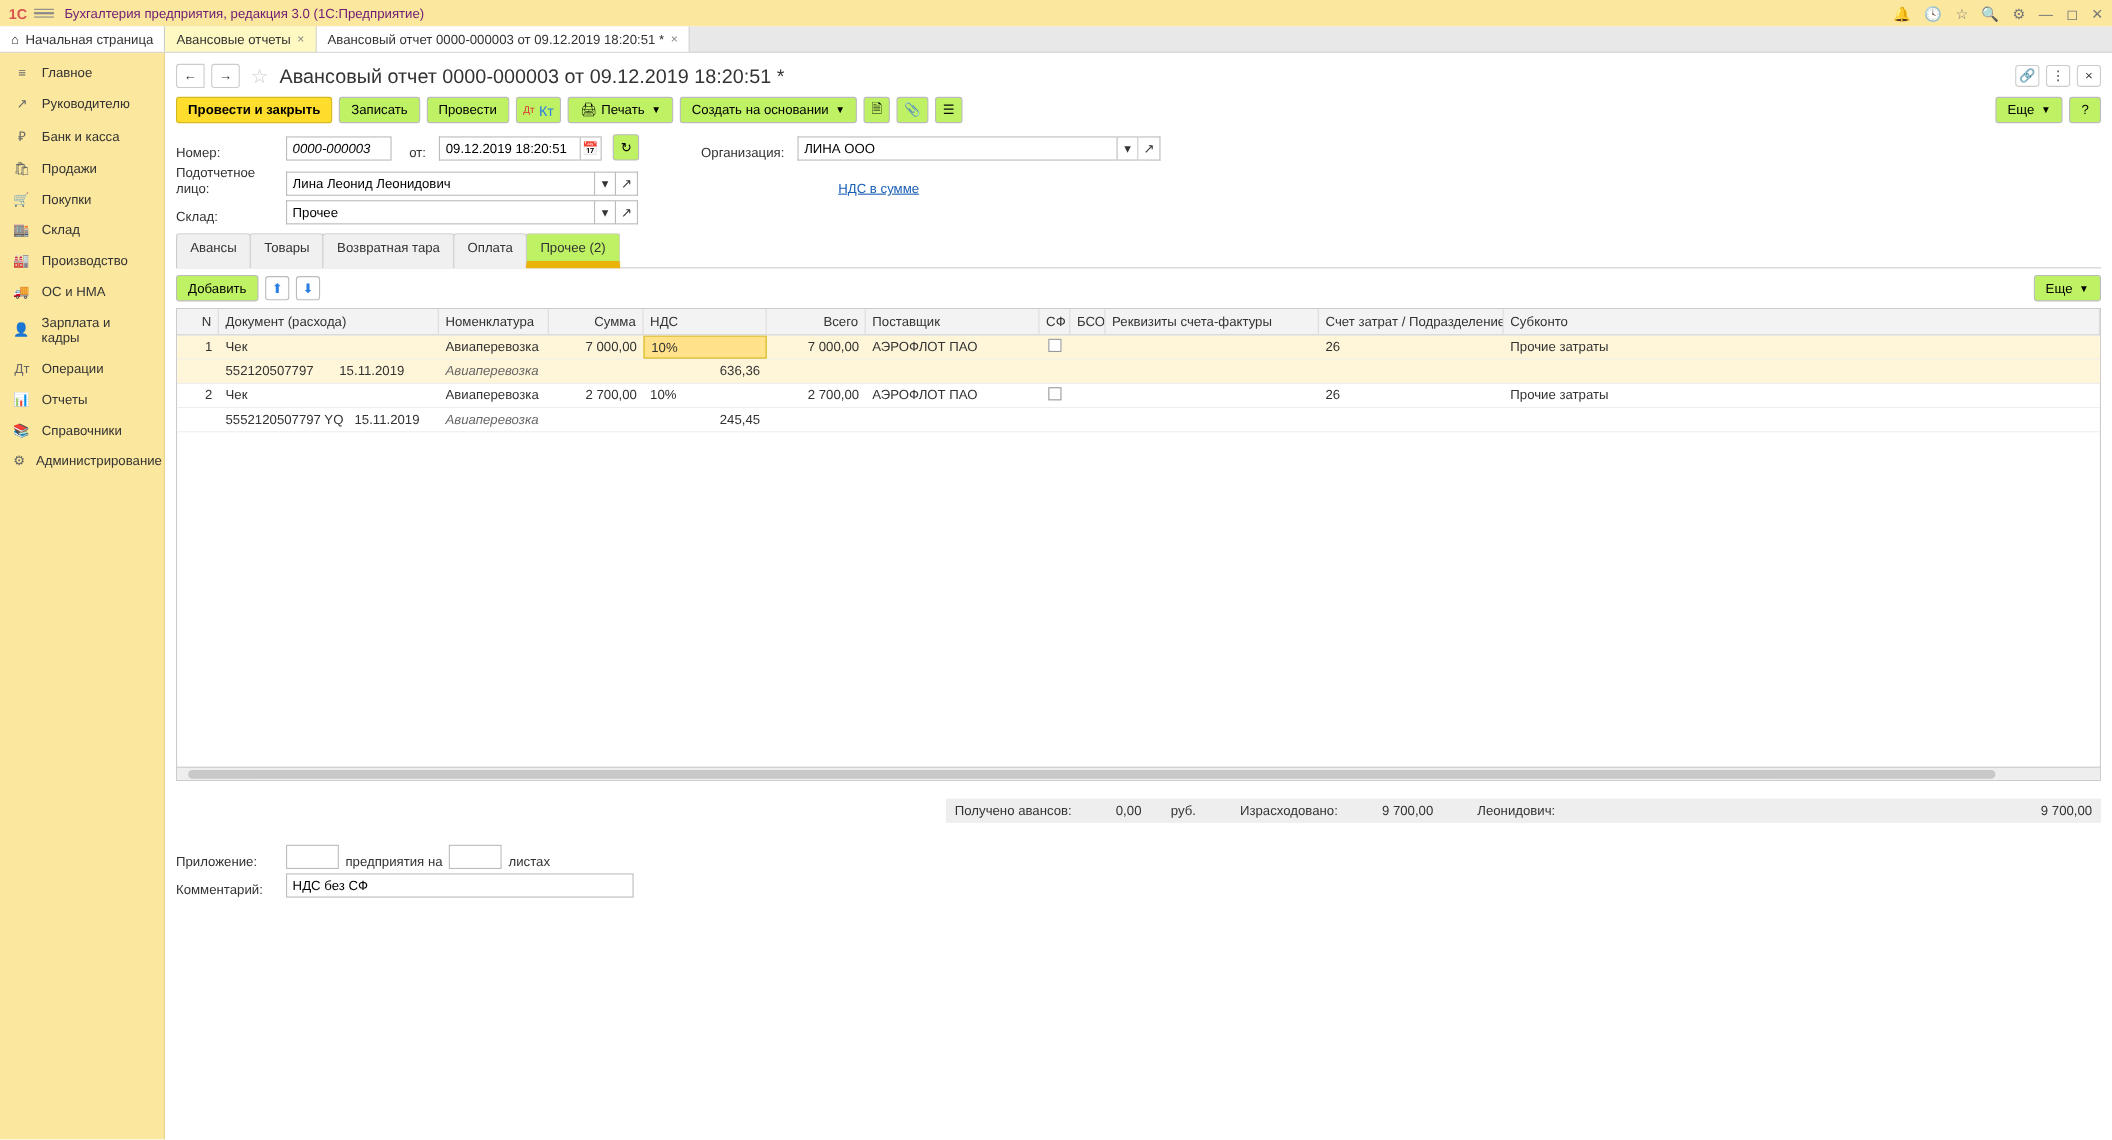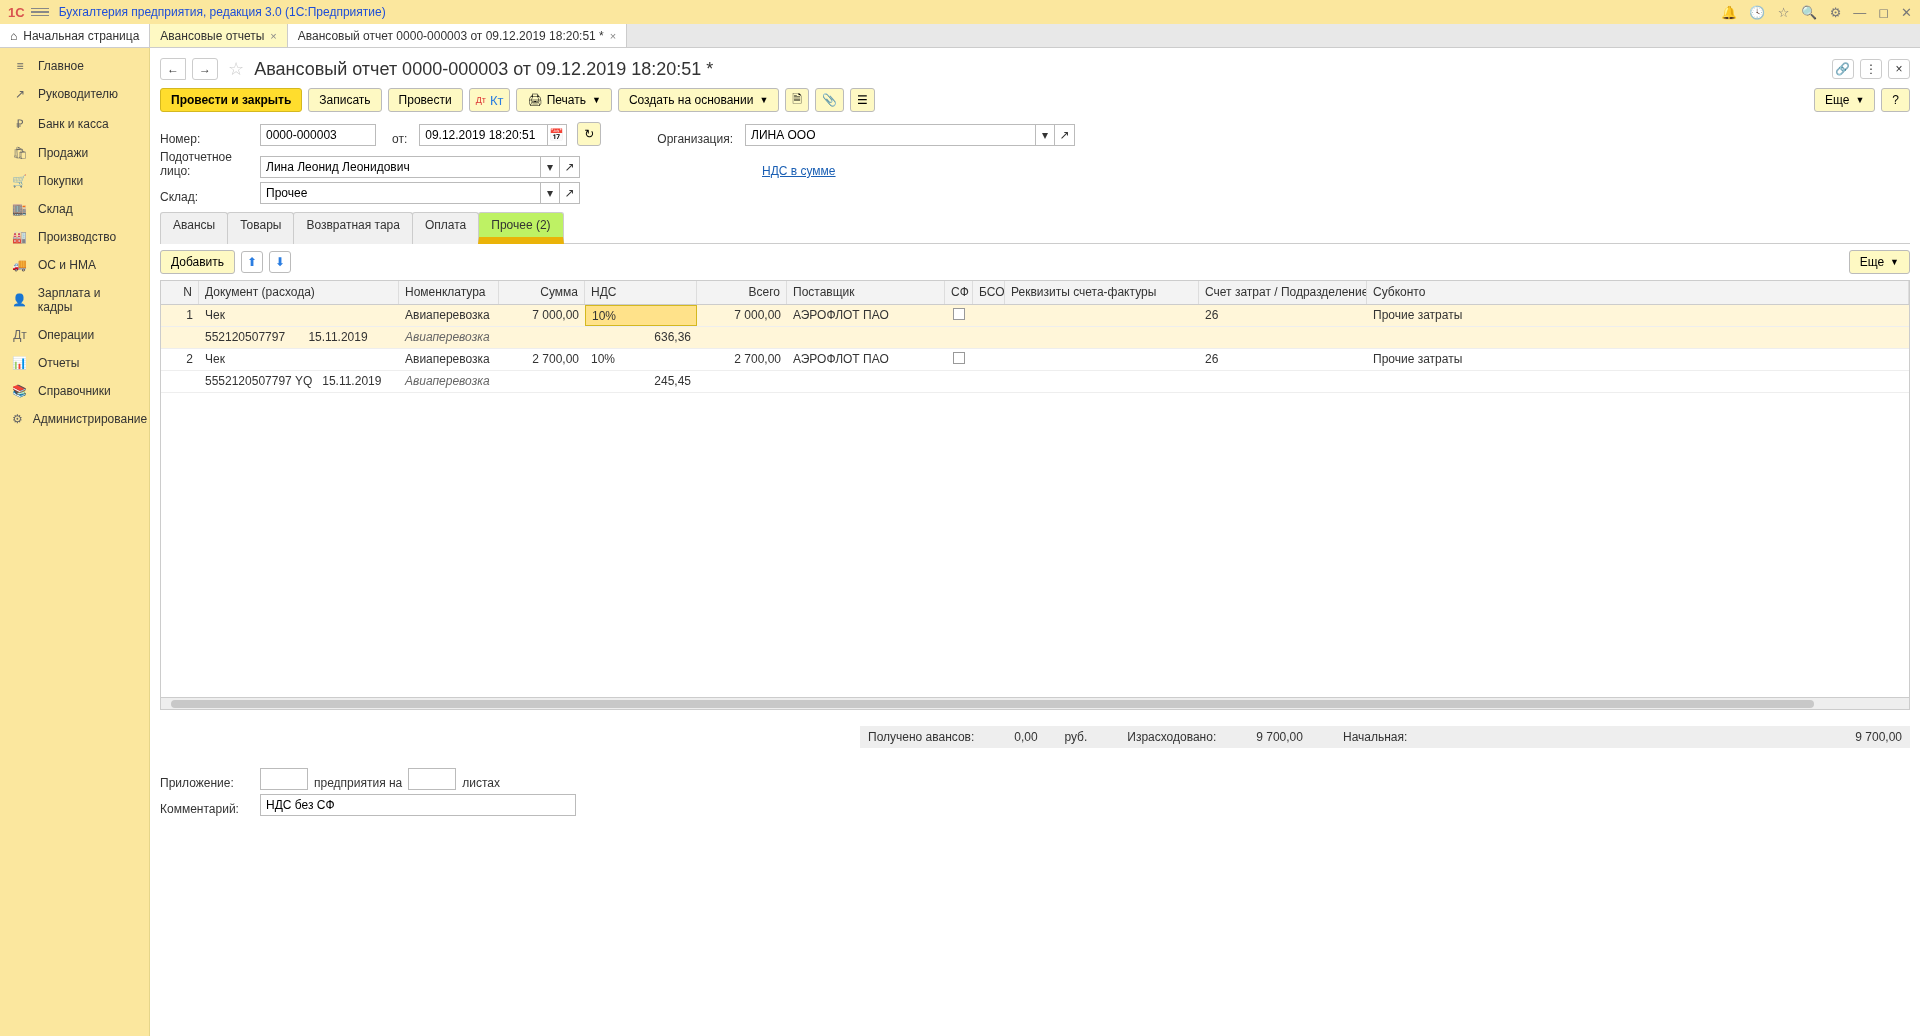--- a/index.html
+++ b/index.html
@@ -1,21 +1,21 @@
 <!DOCTYPE html>
 <html><head>
 <meta charset="utf-8">
 <style>
 * { box-sizing: border-box; margin: 0; padding: 0; font-family: Arial, sans-serif; font-size: 12px; }
 body { background: #fff; color: #333; overflow: hidden; }
 .titlebar { height: 24px; background: #fbe79e; display: flex; align-items: center; padding: 0 8px; }
 .titlebar .logo { color: #d9534f; font-weight: bold; font-size: 13px; margin-right: 6px; }
 .titlebar .menu-icon { width: 18px; display: flex; flex-direction: column; gap: 2px; margin-right: 10px; cursor: pointer; }
 .titlebar .menu-icon span { height: 1.5px; background: #888; }
-.titlebar .title { color: #1d4ed8; }
+.titlebar .title { color: #701a75; }
 .titlebar .right-icons { margin-left: auto; display: flex; gap: 12px; color: #777; }
 .titlebar .right-icons span { cursor: pointer; font-size: 13px; }
 .tabbar { height: 24px; background: #e8e8e8; border-bottom: 1px solid #ccc; display: flex; align-items: stretch; }
 .tabbar .tab { display: flex; align-items: center; padding: 0 10px; border-right: 1px solid #ccc; background: #fef9c3; cursor: pointer; gap: 6px; }
 .tabbar .tab.home { background: #fff; }
 .tabbar .tab.active { background: #fff; }
 .tabbar .tab .close { color: #888; font-size: 11px; cursor: pointer; }
 .tabbar .home-icon { font-size: 12px; }
 .main { display: flex; height: calc(1036px - 48px); }
 .sidebar { width: 150px; background: #fbe79e; border-right: 1px solid #e5d58a; padding-top: 4px; }
@@ -23,21 +23,21 @@
 .sidebar .item .icon { width: 16px; text-align: center; color: #666; font-size: 12px; }
 .content { flex: 1; background: #fff; display: flex; flex-direction: column; padding: 6px 10px 0 10px; position: relative; }
 .doc-header { display: flex; align-items: center; gap: 6px; padding: 4px 0 6px 0; }
 .nav-btn { width: 26px; height: 22px; border: 1px solid #ccc; background: #fff; display: flex; align-items: center; justify-content: center; cursor: pointer; border-radius: 3px; }
 .nav-btn:first-child { border-top-right-radius:0; border-bottom-right-radius:0; }
 .star { color: #ccc; font-size: 18px; cursor: pointer; margin: 0 4px; }
 .doc-title { font-size: 18px; font-weight: normal; }
 .doc-header .right-icons { margin-left: auto; display: flex; gap: 6px; }
 .doc-header .right-icons .ibtn { width: 22px; height: 20px; border: 1px solid #ccc; background:#fff; display:flex; align-items:center; justify-content:center; cursor:pointer; border-radius:3px; }
 .toolbar { display: flex; align-items: center; gap: 6px; padding: 2px 0 8px 0; flex-wrap: wrap; }
-.btn { height: 24px; padding: 0 10px; border: 1px solid #bbb; background: #fef9c3; border-radius: 3px; cursor: pointer; display: flex; align-items: center; gap: 4px; }
+.btn { height: 24px; padding: 0 10px; border: 1px solid #bbb; background: #bef264; border-radius: 3px; cursor: pointer; display: flex; align-items: center; gap: 4px; }
 .btn.primary { background: #ffdd2d; font-weight: bold; border-color: #d4b820; }
 .btn .caret { font-size: 9px; margin-left: 2px; }
 .btn.icon-only { padding: 0 6px; }
 .toolbar .spacer-flex { flex: 1; }
 .form-row { display: flex; align-items: flex-end; gap: 6px; padding: 2px 0; }
 .form-row .lbl { width: 94px; color: #333; }
 .form-row .lbl2 { color: #333; padding-left:10px; padding-right:6px; }
 .input { height: 22px; border: 1px solid #bbb; padding: 0 5px; background: #fff; }
 .input-group { display: flex; }
 .input-group .input { border-right: none; }
@@ -215,21 +215,21 @@
       <div class="spacer-flex"></div>
       <button class="btn">
           <span>Еще</span>
           <span class="caret">▼</span>
         </button>
       <button class="btn">?</button>
     </div>
 
     <div class="form-row">
       <span class="lbl">Номер:</span>
-      <input class="input" style="width: 116px;" value="0000-000003">
+      <input class="input" style="width: 96px; font-style: italic;" value="0000-000003">
       <span class="lbl2">от:</span>
       <div class="input-group">
         <input class="input" style="width: 128px;" value="09.12.2019 18:20:51">
         <div class="ibtn">📅</div>
       </div>
       <button class="btn icon-only" style="margin-left:4px">↻</button>
       <span class="lbl2" style="padding-left:50px">Организация:</span>
       <div class="input-group">
         <input class="input" style="width: 290px;" value="ЛИНА ООО">
         <div class="ibtn">▾</div>
@@ -365,21 +365,21 @@
           <span>Получено авансов:</span>
         </div>
       <div class="seg"><span>0,00</span>&nbsp;&nbsp;<span>руб.</span></div>
       <div class="seg">
           <span>Израсходовано:</span>
         </div>
       <div class="seg">
           <span>9 700,00</span>
         </div>
       <div class="seg">
-          <span>Начальная:</span>
+          <span>Леонидович:</span>
         </div>
       <div class="seg val">
           <span>9 700,00</span>
         </div>
     </div>
 
     <div class="bottom-form">
       <div class="form-row">
         <span class="lbl">Приложение:</span>
         <input class="input" style="width: 48px;">

